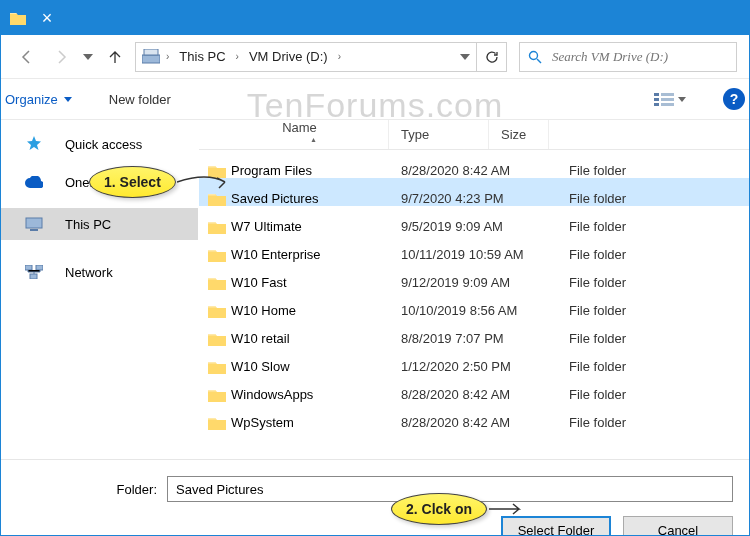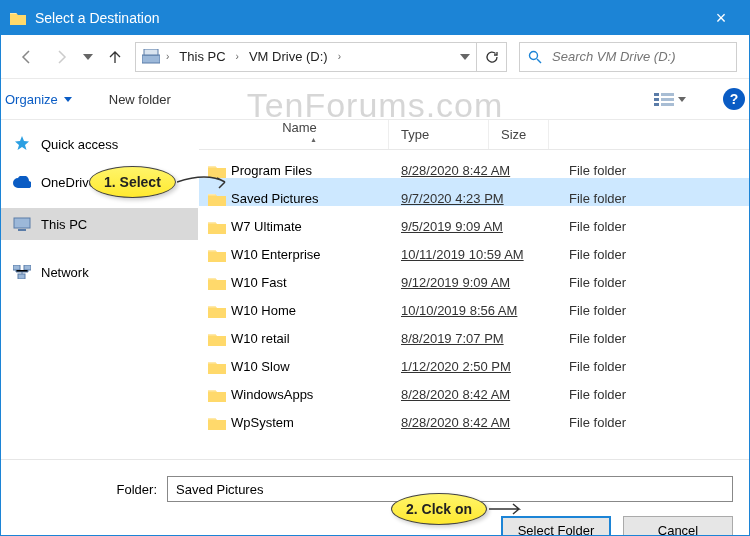--- a/index.html
+++ b/index.html
@@ -10,44 +10,44 @@
 .titlebar .close { width: 40px; text-align: center; font-size: 18px; cursor: pointer; }
 .navbar { height: 44px; display: flex; align-items: center; padding: 0 12px; gap: 6px; border-bottom: 1px solid #eaeaea; }
 .navbtn { width: 28px; height: 28px; display: flex; align-items: center; justify-content: center; color: #555; }
 .navbtn.disabled { color: #bbb; }
 .addrbox { flex: 1; height: 30px; border: 1px solid #cfcfcf; display: flex; align-items: center; padding: 0 6px; gap: 6px; background: #fff; }
 .addrbox .crumb { padding: 2px 4px; color: #222; }
 .addrbox .chev { color: #666; font-size: 10px; }
 .addrbox .drivei { display: inline-flex; }
 .refresh { width: 30px; height: 30px; border: 1px solid #cfcfcf; border-left: none; display: flex; align-items: center; justify-content: center; }
 .searchbox { width: 218px; height: 30px; border: 1px solid #cfcfcf; display: flex; align-items: center; padding: 0 8px; gap: 8px; margin-left: 6px; }
-.searchbox input { border: none; outline: none; flex: 1; color: #666; font-style: italic; background: transparent; }
+.searchbox input { border: none; outline: none; flex: 1; color: #666; font-style: italic; background: transparent; font-family: Liberation Serif, serif; }
 .toolbar { height: 40px; display: flex; align-items: center; padding: 0 4px; gap: 37px; }
 .toolbar .org { color: #0a5cc4; display: flex; align-items: center; gap: 6px; cursor: pointer; }
 .toolbar .newf { color: #333; cursor: pointer; }
 .toolbar .spacer { flex: 1; }
 .toolbar .viewi { display: flex; align-items: center; gap: 4px; color: #444; cursor: pointer; }
 .toolbar .help { width: 22px; height: 22px; border-radius: 50%; background: #0a5cc4; color: #fff; display: flex; align-items: center; justify-content: center; font-weight: bold; cursor: pointer; font-size: 14px; }
 .main { display: flex; height: 340px; border-top: 1px solid #eaeaea; }
 .sidebar { width: 198px; padding: 8px 0; border-right: 1px solid transparent; }
-.sitem { height: 32px; display: flex; align-items: center; padding-left: 12px; gap: 10px; cursor: pointer; }
+.sitem { height: 32px; display: flex; align-items: center; padding-left: 24px; gap: 22px; cursor: pointer; }
 .sitem.sel { background: #d9d9d9; }
 .sitem .sicon { width: 18px; display: inline-flex; justify-content: center; }
 .files { flex: 1; overflow: hidden; }
 .fhdr { display: flex; height: 30px; border-bottom: 1px solid #e8e8e8; align-items: center; color: #444; }
 .fhdr .col { padding-left: 12px; border-right: 1px solid #eee; height: 100%; display: flex; align-items: center; }
 .col-name { width: 190px; padding-left: 14px; flex-direction: column; }
 .col-date { width: 168px; }
 .col-type { width: 100px; }
 .col-size { width: 60px; }
 .frow { display: flex; height: 28px; align-items: flex-end; cursor: pointer; }
 .frow.sel { background: #cde8ff; }
 .frow .ficon { width: 28px; display: flex; justify-content: center; padding-left: 8px; }
 .frow .fname { width: 162px; padding-left: 4px; white-space: nowrap; }
-.frow .fdate { width: 168px; padding-left: 12px; color: #333; white-space: nowrap; text-decoration: underline; }
+.frow .fdate { width: 168px; padding-left: 12px; color: #333; white-space: nowrap; }
 .frow .ftype { width: 100px; padding-left: 12px; color: #333; }
 .sorti { font-size: 8px; color: #666; margin-left: 28px; }
 .bottom { border-top: 1px solid #e6e6e6; padding: 10px 16px 14px 16px; background: #fff; }
 .folderrow { display: flex; align-items: center; gap: 10px; margin-top: 6px; }
 .folderrow label { width: 140px; text-align: right; }
 .folderrow input { flex: 1; height: 26px; padding: 0 8px; border: 1px solid #888; }
 .btnrow { display: flex; justify-content: flex-end; gap: 12px; margin-top: 14px; }
 .btn { width: 110px; height: 28px; border: 1px solid #aaa; background: #e6e6e6; display: flex; align-items: center; justify-content: center; cursor: pointer; }
 .btn.primary { border: 2px solid #1c84d6; background: #e6e6e6; }
 .callout { position: absolute; z-index: 50; }
@@ -58,21 +58,20 @@
 </head>
 <body>
 
 <div class="titlebar">
   <span class="flag">
     <svg width="16" height="14" viewBox="0 0 16 14">
         <path fill="#ffd96b" d="M0 2h6l2 2h8v10H0z"></path>
         <path fill="#ffe9a9" d="M0 2h6l1 1H0z"></path>
       </svg>
   </span>
-  <span class="title">Select a Destination</span>
   <span class="close">×</span>
 </div>
 
 <div class="navbar">
   <div class="navbtn disabled">
       <svg width="16" height="16" viewBox="0 0 16 16">
         <path fill="none" stroke="#888" stroke-width="1.5" d="M10 2 4 8l6 6"></path>
       </svg>
     </div>
   <div class="navbtn disabled">

